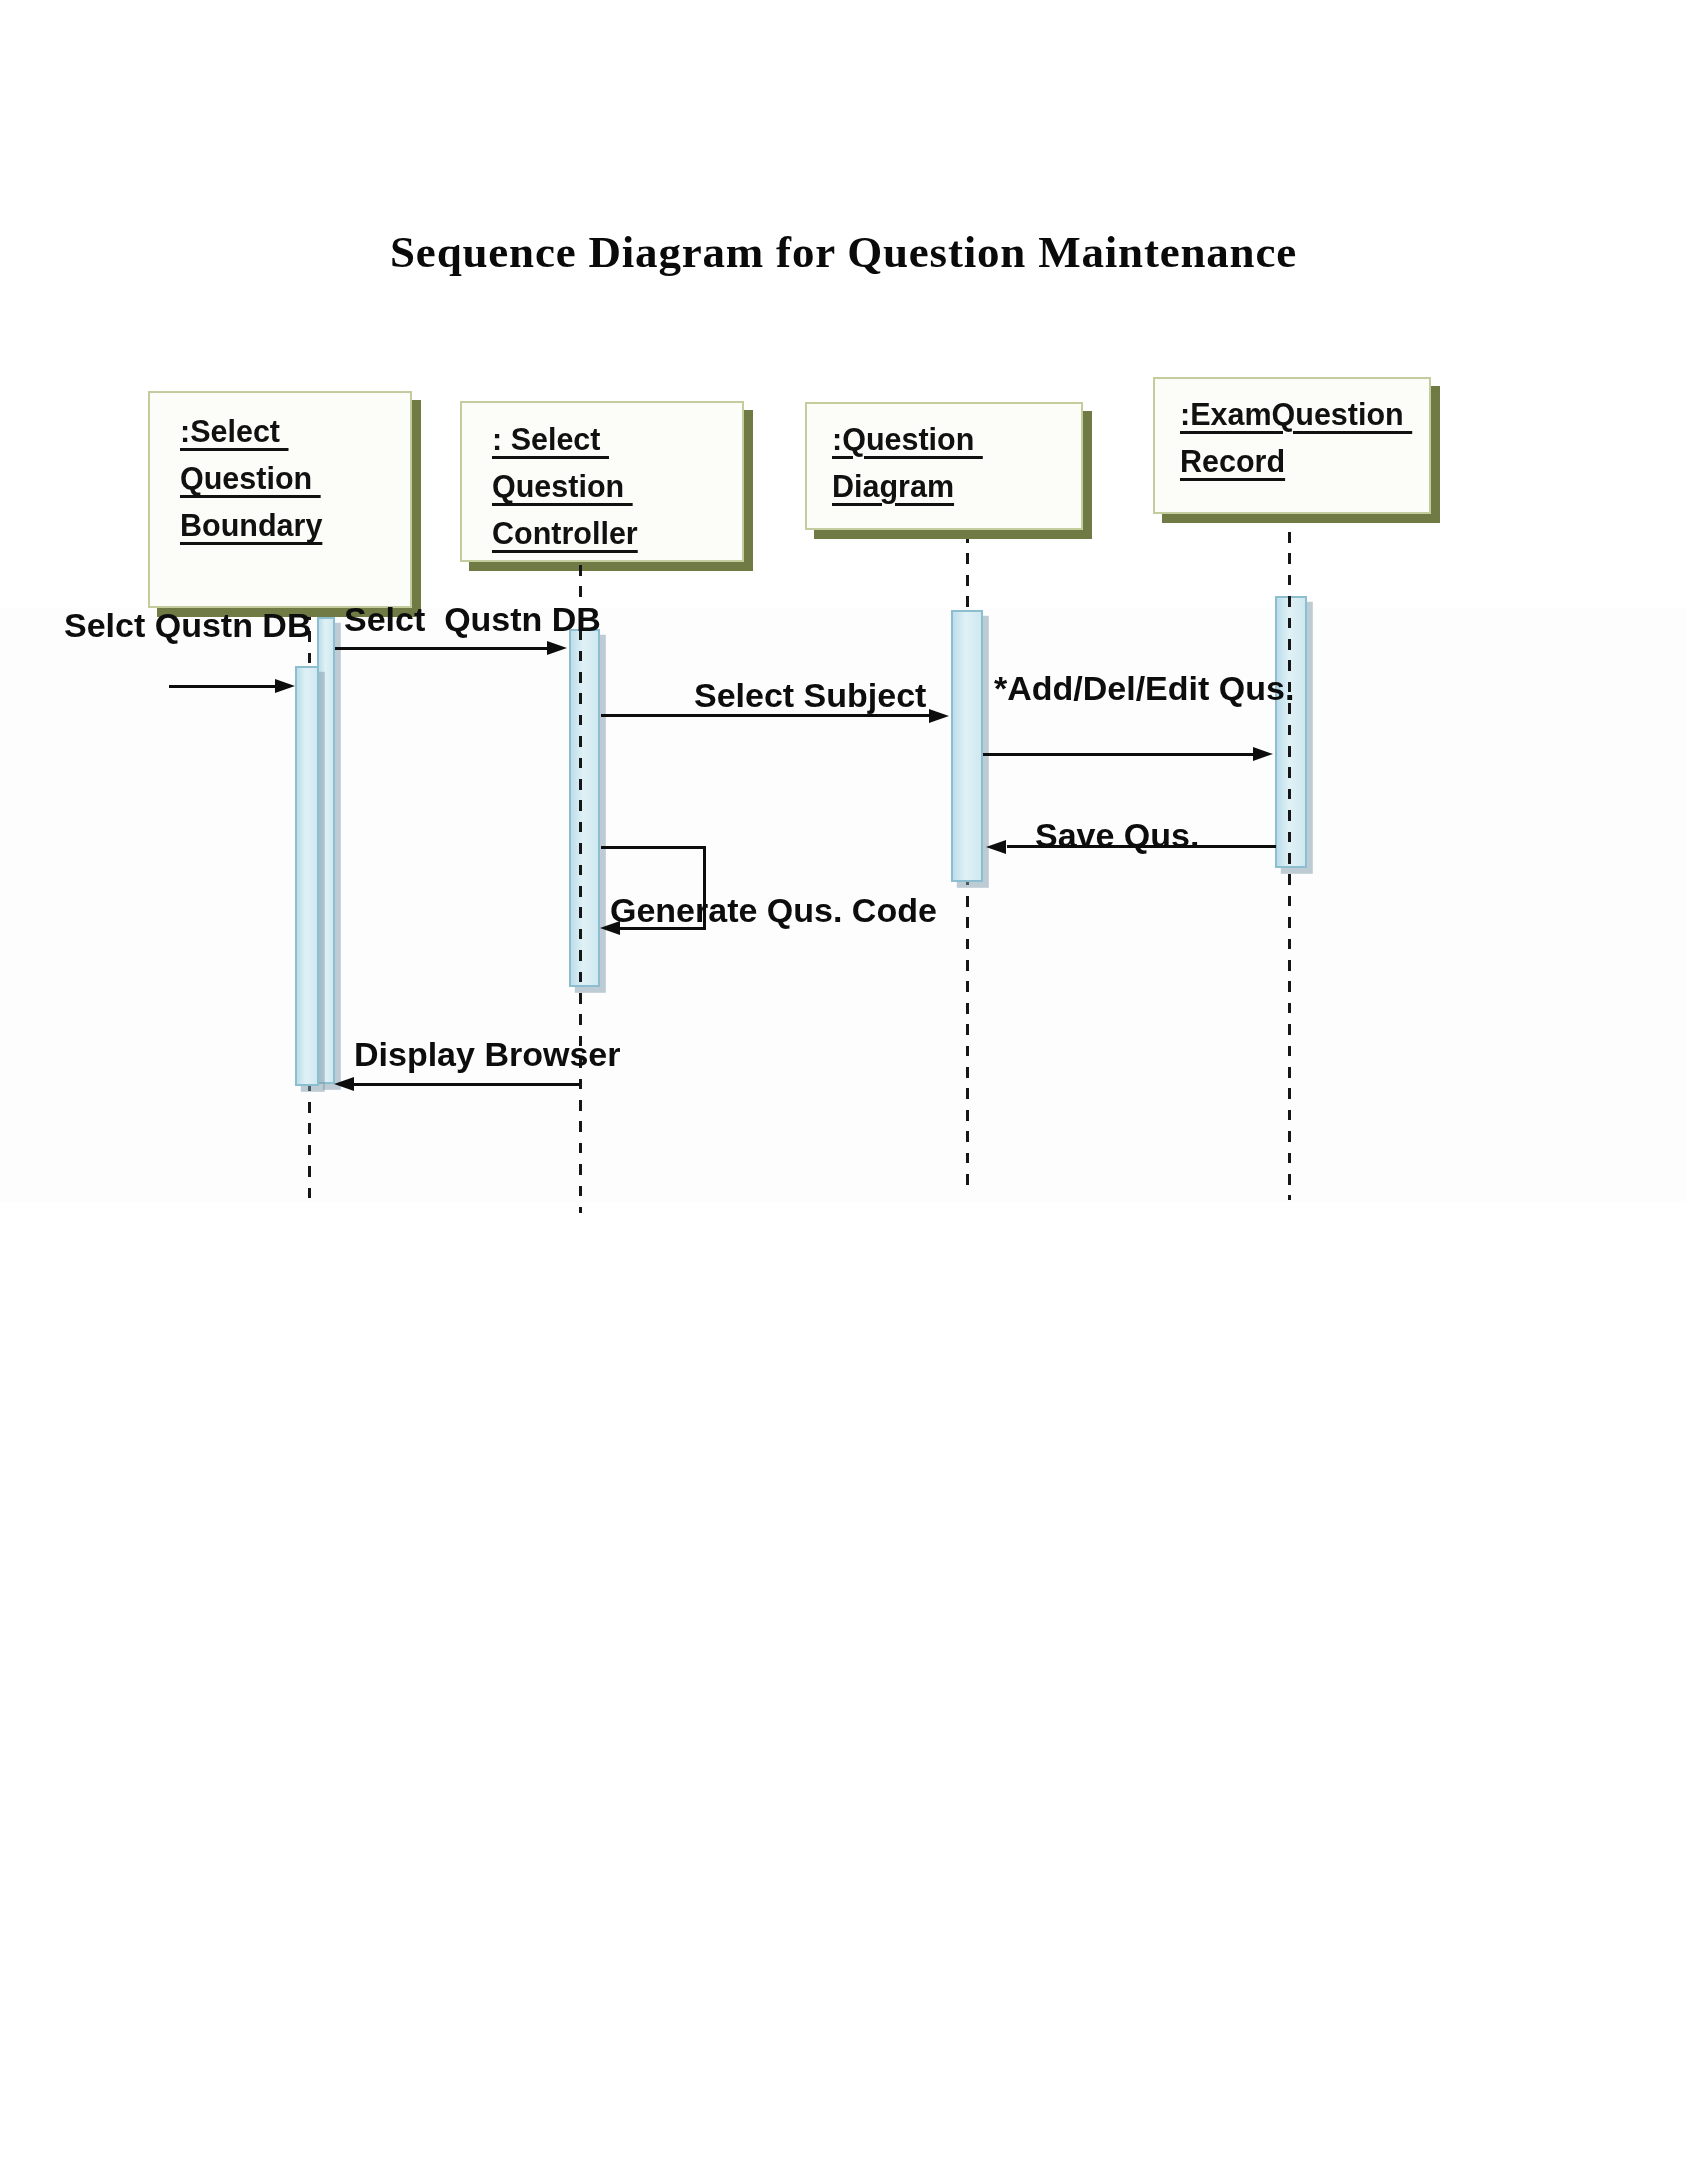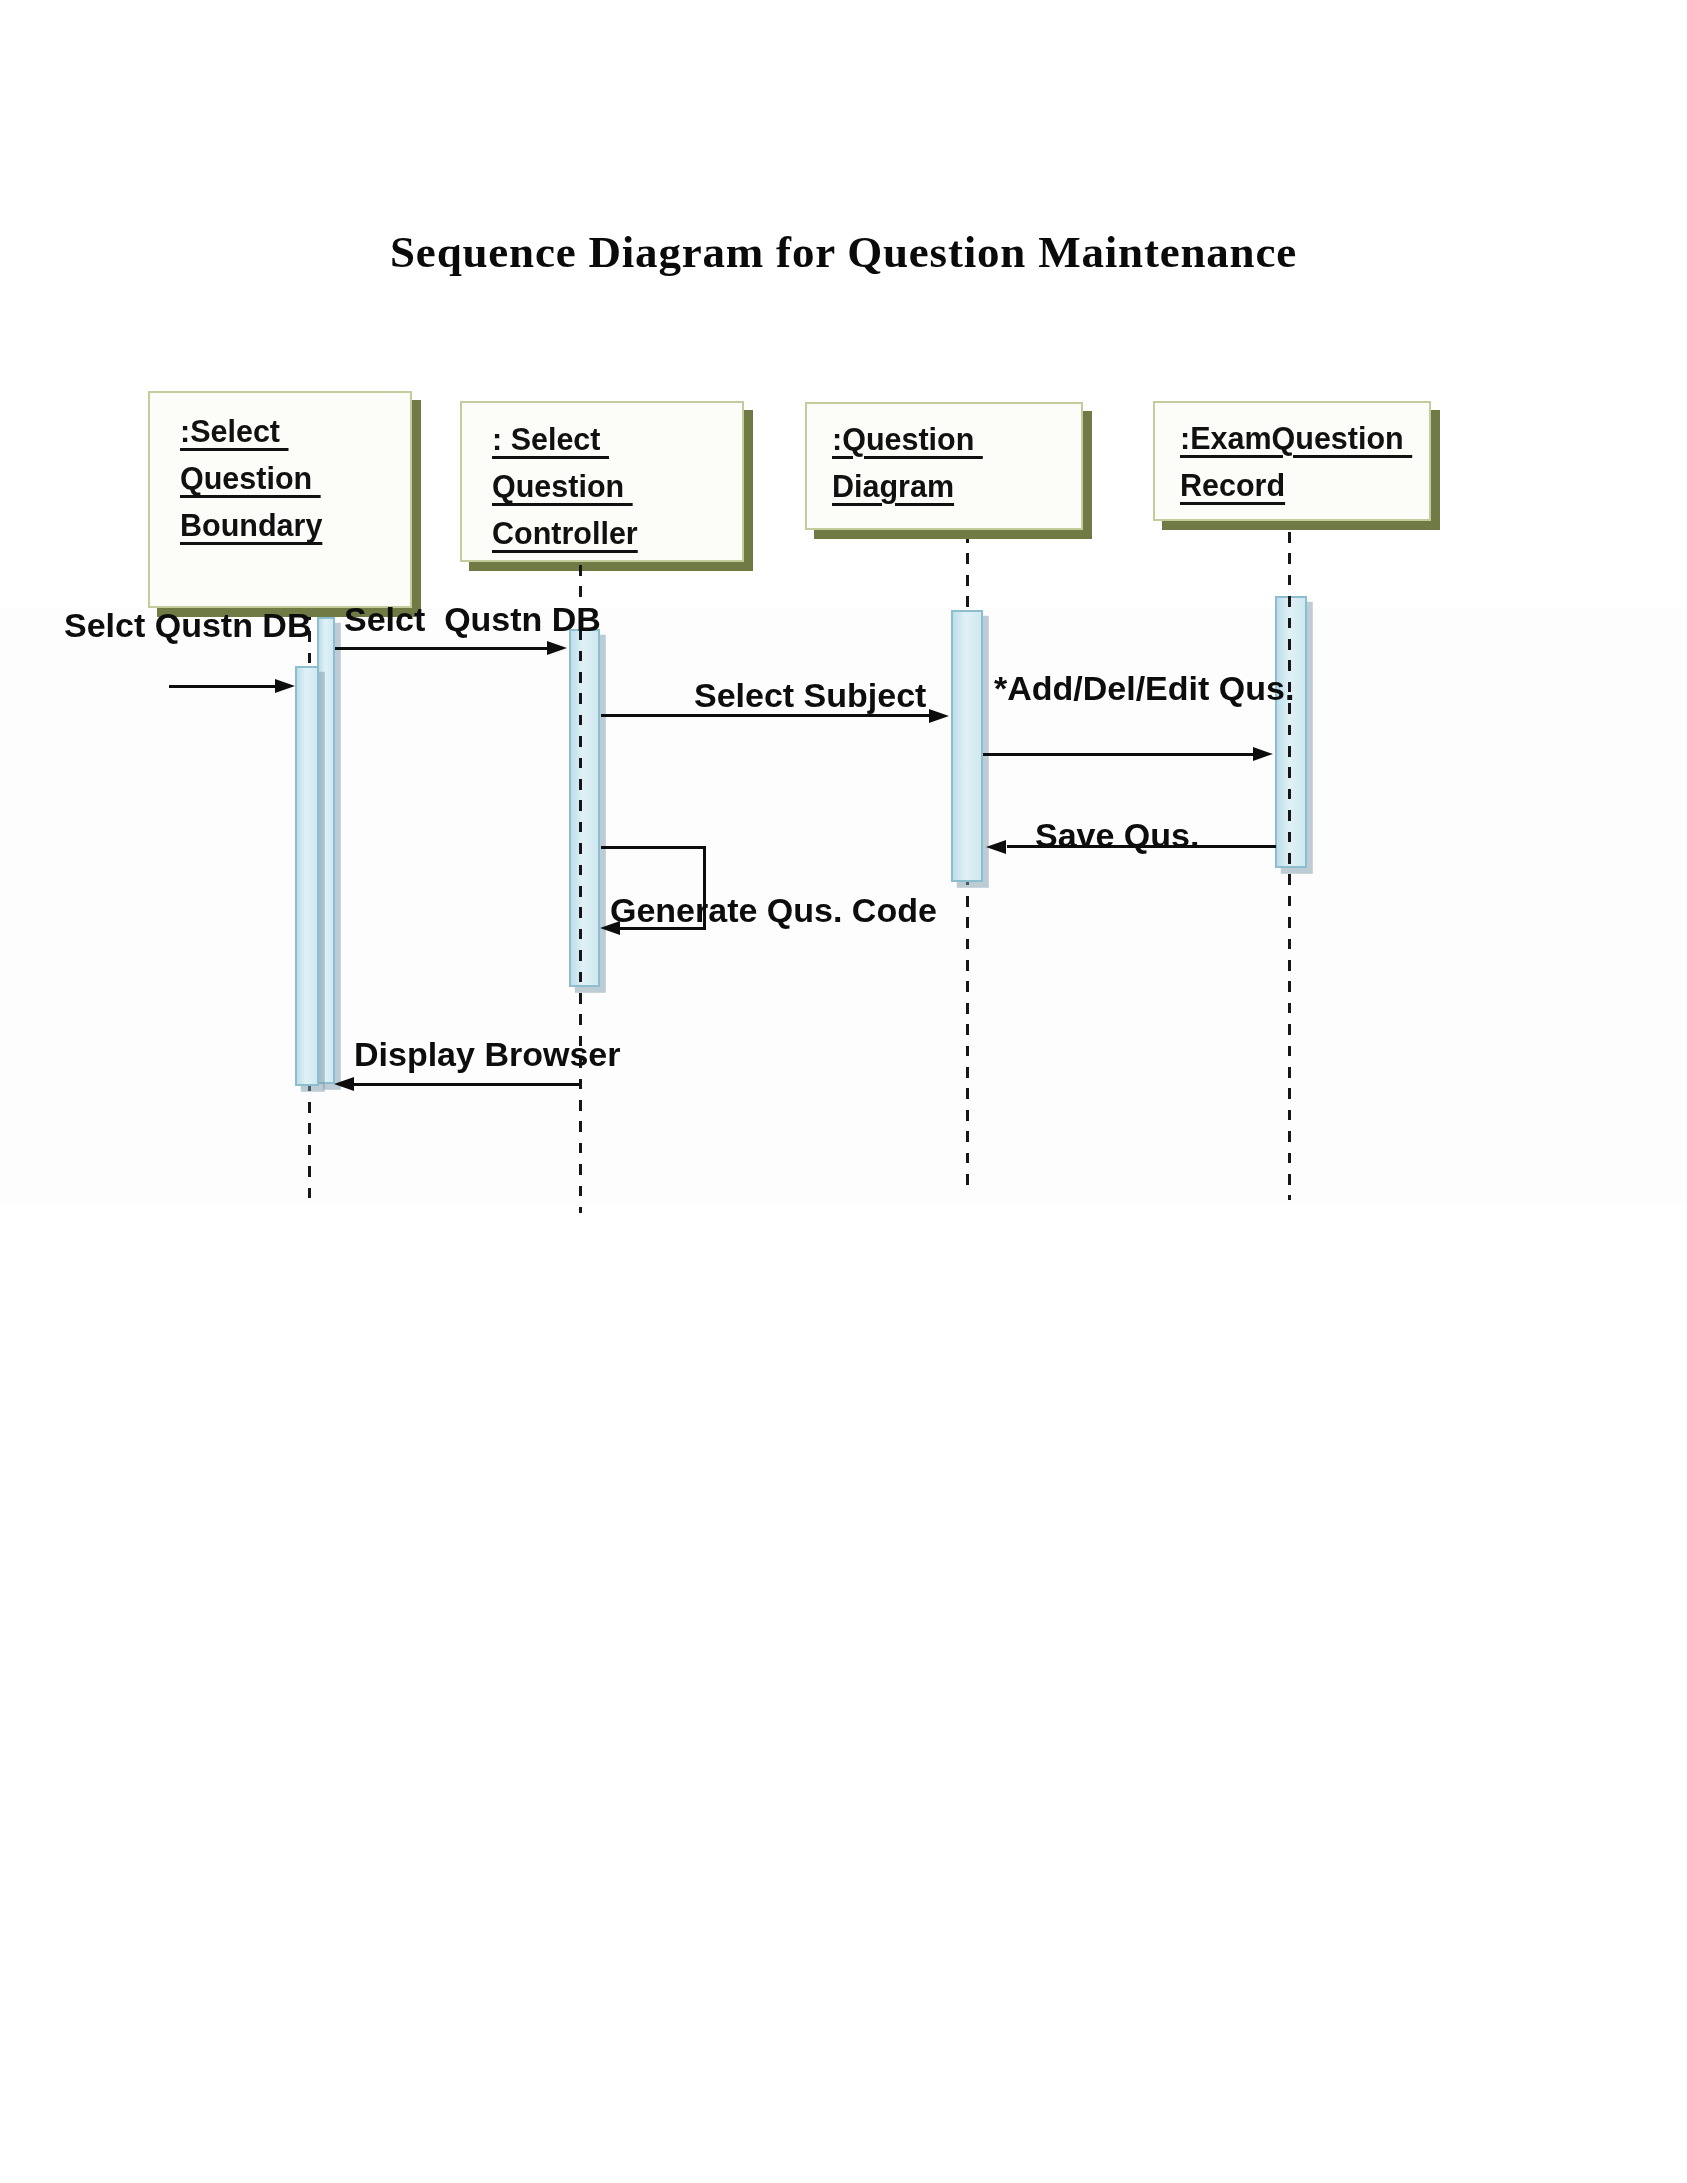--- a/index.html
+++ b/index.html
@@ -43,21 +43,21 @@
   </div>
   <div class="abox" style="left:460px;top:401px;width:284px;height:161px;padding:13px 0 0 30px;">
     <div class="aline">: Select </div>
     <div class="aline">Question </div>
     <div class="aline">Controller</div>
   </div>
   <div class="abox" style="left:805px;top:402px;width:278px;height:128px;padding:11.5px 0 0 25px;">
     <div class="aline">:Question </div>
     <div class="aline">Diagram</div>
   </div>
-  <div class="abox" style="left:1153px;top:401px;width:278px;height:120px;padding:11.5px 0 0 25px;">
+  <div class="abox" style="left:1153px;top:377px;width:278px;height:137px;padding:11.5px 0 0 25px;">
     <div class="aline">:ExamQuestion </div>
     <div class="aline">Record</div>
   </div>
 
   <div class="lifeline z1" style="left:308px;top:567px;height:634px;"></div>
   <div class="lifeline z4" style="left:579px;top:565px;height:648px;"></div>
   <div class="lifeline z1" style="left:966px;top:532px;height:658px;"></div>
   <div class="lifeline z4" style="left:1288px;top:532px;height:668px;"></div>
 
   <div class="act" style="left:317px;top:617px;width:18px;height:467px;"></div>

